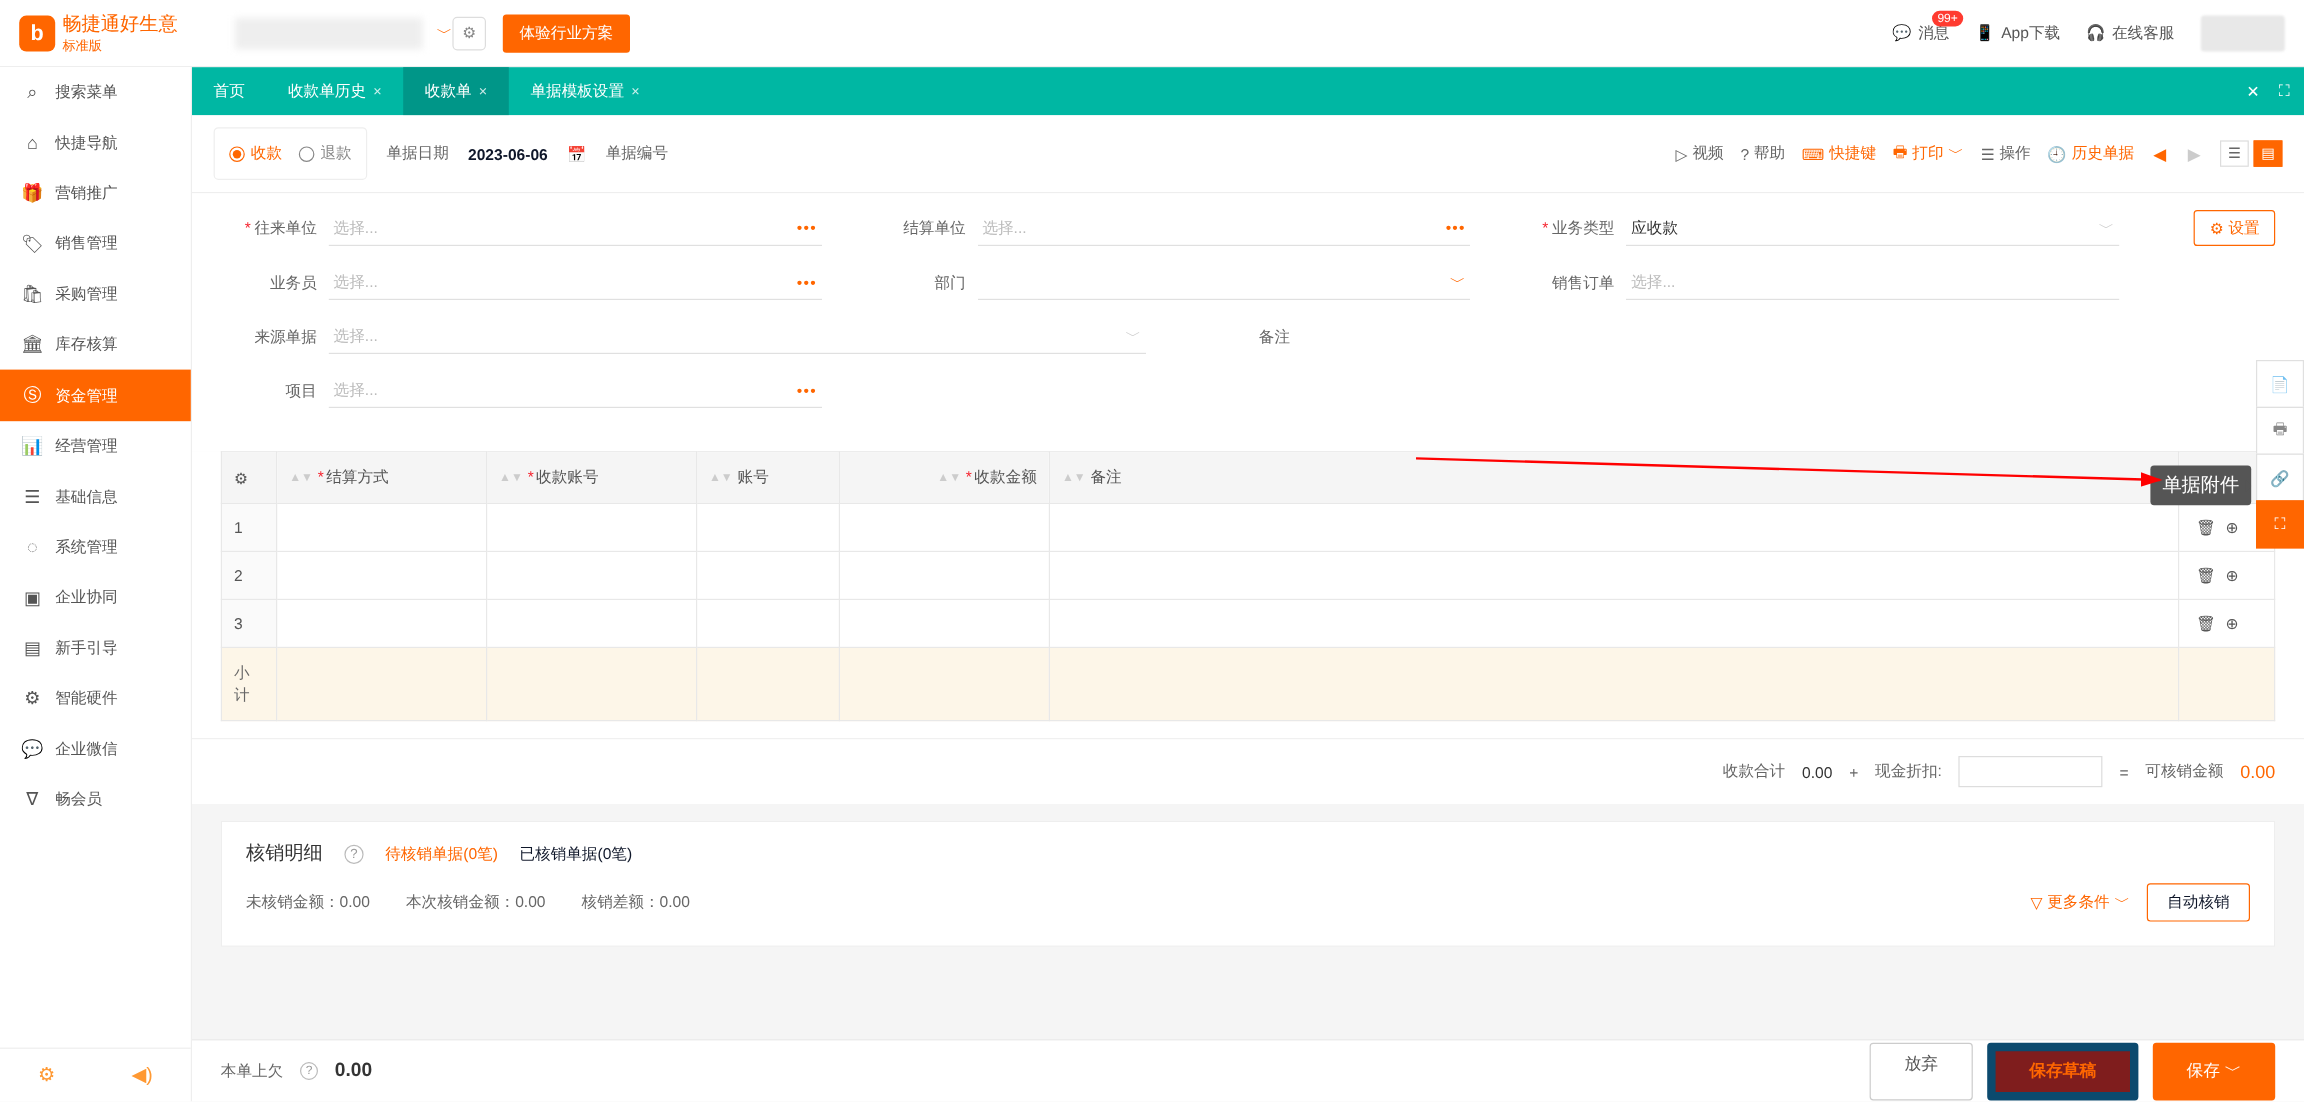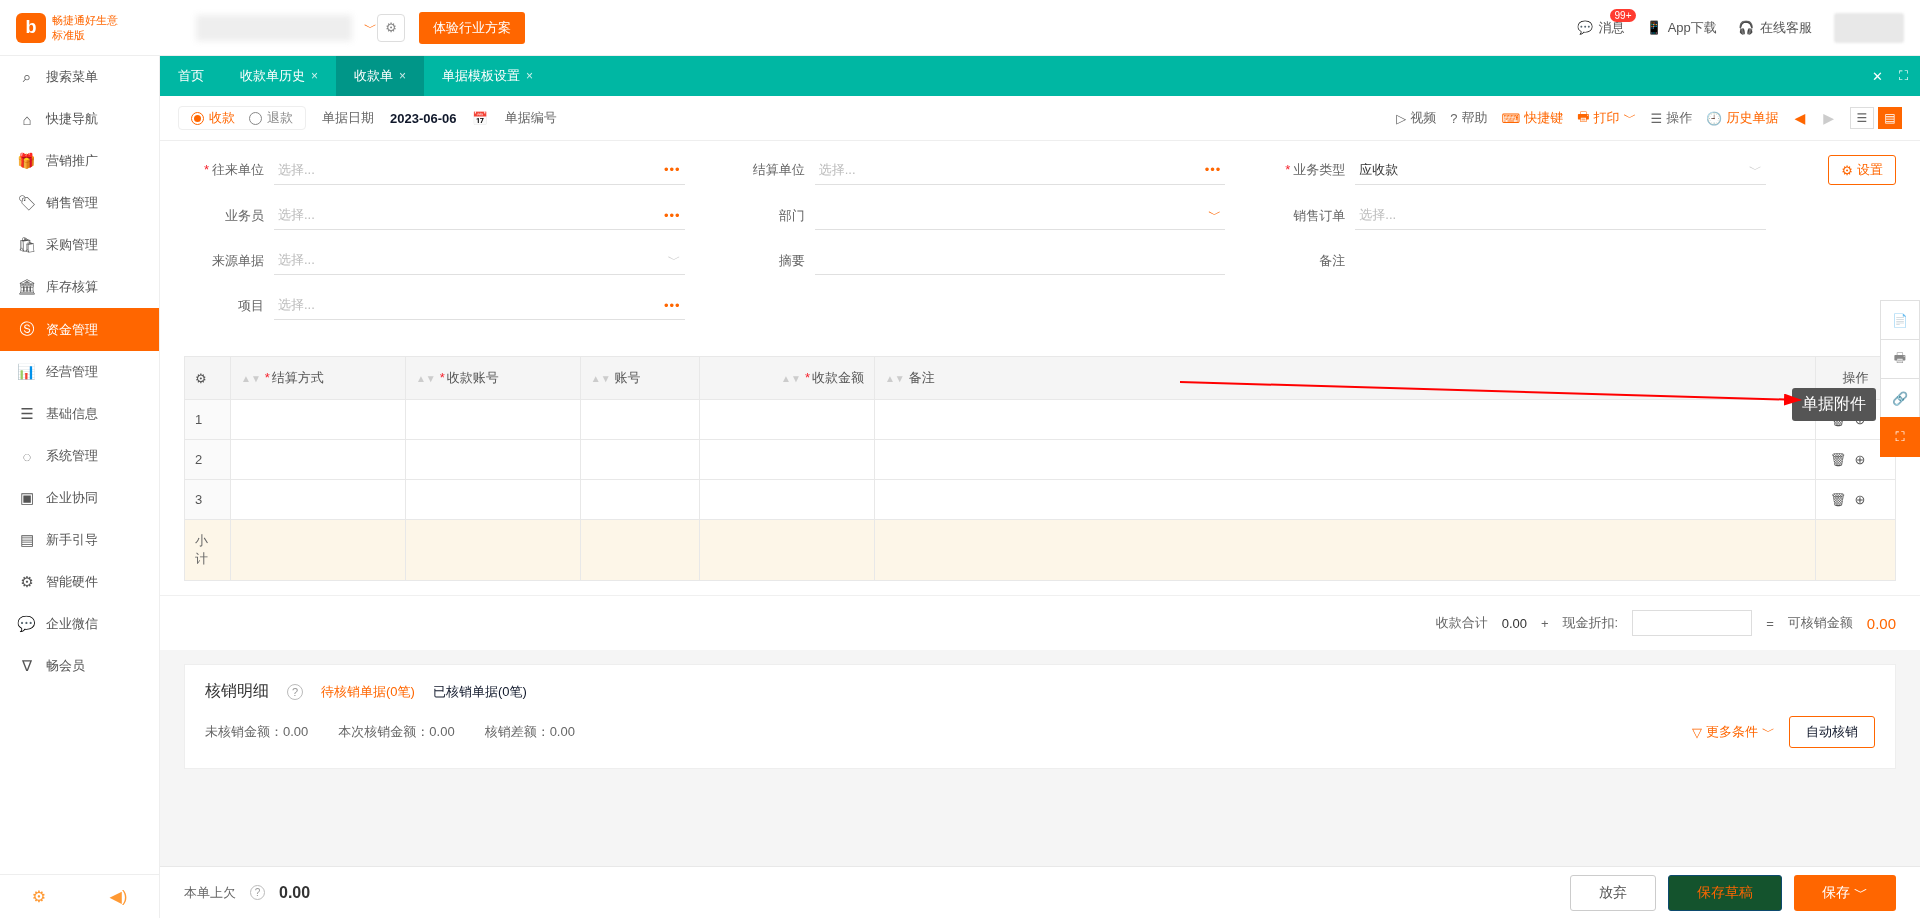--- a/index.html
+++ b/index.html
@@ -2,21 +2,21 @@
 <html><head>
 <meta charset="utf-8">
 <style>
 * { margin: 0; padding: 0; box-sizing: border-box; font-family: "Microsoft YaHei", "PingFang SC", sans-serif; }
 body { background: #fff; font-size: 13px; color: #333; overflow: hidden; width:1920px; height:918px; position:relative; }
 
 
 .top-header { height: 56px; display: flex; align-items: center; padding: 0 16px; border-bottom: 1px solid #eee; }
 .logo-area { display: flex; align-items: center; gap: 6px; width: 160px; }
 .logo-icon { width: 30px; height: 30px; background: #ff6600; border-radius: 6px; display:flex;align-items:center;justify-content:center;color:#fff;font-weight:bold;font-size:18px; }
-.logo-text { color: #ff6600; font-size: 11px; font-weight: 500; }
+.logo-text { color: #ff6600; font-size: 16px; font-weight: 500; }
 .logo-sub { color: #ff6600; font-size: 11px; }
 .org-select { display:flex; align-items:center; gap:12px; margin-left: 20px; }
 .org-name { color: #888; padding: 4px 100px 4px 4px; }
 .org-caret { color:#ff6600; }
 .gear-btn { width:28px;height:28px;border:1px solid #ddd;border-radius:4px;display:flex;align-items:center;justify-content:center;color:#888;cursor:pointer; }
 .trial-btn { background:#ff6600;color:#fff;padding:7px 14px;border-radius:3px;margin-left:14px;cursor:pointer; }
 .header-right { margin-left:auto; display:flex; align-items:center; gap:22px; color:#555; }
 .hdr-item { display:flex;align-items:center;gap:5px;cursor:pointer;position:relative; }
 .badge { position:absolute; top:-10px; right:-12px; background:#ff3b30;color:#fff;font-size:10px;padding:1px 5px;border-radius:9px; }
 .avatar-blur { width:70px;height:30px;background:#e8e8e8;border-radius:3px; filter:blur(1px); }
@@ -36,21 +36,21 @@
 
 .tabs-bar { background:#00b7a3; height:40px; display:flex; align-items:stretch; }
 .tab { padding:0 18px; display:flex;align-items:center;gap:6px;color:#fff;cursor:pointer;font-size:13px; }
 .tab.active { background:#009688; }
 .tab-close { font-size:12px;opacity:.8; }
 .tabs-right { margin-left:auto;display:flex;align-items:center;gap:8px;padding-right:8px; }
 .tabs-right span { color:#fff;cursor:pointer;padding:4px; }
 
 
 .doc-toolbar { background:#fff; padding:10px 18px; display:flex;align-items:center;gap:16px; border-bottom:1px solid #eee; }
-.radio-grp { display:flex;align-items:center;gap:14px;border:1px solid #eee;padding:2px 12px;border-radius:4px; }
+.radio-grp { display:flex;align-items:center;gap:14px;border:1px solid #eee;padding:12px 12px;border-radius:4px; }
 .radio { display:flex;align-items:center;gap:5px;cursor:pointer;color:#888; }
 .radio.sel { color:#ff6600; }
 .radio-dot { width:13px;height:13px;border-radius:50%;border:1px solid currentColor;display:inline-flex;align-items:center;justify-content:center; }
 .radio.sel .radio-dot::after { content:"";width:7px;height:7px;border-radius:50%;background:#ff6600; }
 .tb-label { color:#666; }
 .tb-date { color:#0f172a;font-weight:bold; }
 .cal-icon { color:#ff6600; }
 .toolbar-right { margin-left:auto;display:flex;align-items:center;gap:14px;color:#666; }
 .tbr-item { display:flex;align-items:center;gap:4px;cursor:pointer; }
 .tbr-item.orange { color:#ff6600; }
@@ -103,21 +103,21 @@
 .auto-btn { border:1px solid #ff6600;color:#0f172a;padding:6px 16px;border-radius:3px;cursor:pointer; }
 
 
 .footer-bar { position:absolute;left:160px;right:0;bottom:0;height:52px;background:#fff;border-top:1px solid #e8e8e8;display:flex;align-items:center;padding:0 24px;gap:14px; }
 .owe-label { color:#666; }
 .owe-q { width:15px;height:15px;border:1px solid #bbb;border-radius:50%;display:inline-flex;align-items:center;justify-content:center;font-size:10px;color:#999; }
 .owe-val { font-weight:bold;font-size:16px; }
 .footer-right { margin-left:auto;display:flex;gap:12px; }
 .btn { padding:8px 28px;border-radius:3px;cursor:pointer;font-size:14px; }
 .btn-plain { border:1px solid #ccc;color:#555;background:#fff; }
-.btn-outline { border:1px solid #0c4a6e;color:#ff6600;background:#14532d; }
+.btn-outline { border:7px solid #0c4a6e;color:#ff6600;background:#7f1d1d;font-weight:bold; }
 .btn-primary { background:#ff6600;color:#fff;display:flex;align-items:center;gap:4px; }
 
 
 .float-btns { position:absolute;right:0;top:300px;display:flex;flex-direction:column; }
 .fb { width:40px;height:40px;background:#fff;border:1px solid #e0e0e0;display:flex;align-items:center;justify-content:center;color:#888;cursor:pointer;margin-bottom:-1px; }
 .fb.orange { background:#ff6600;color:#fff;border-color:#ff6600; }
 .attach-tip { position:absolute;right:44px;top:388px;background:#555;color:#fff;padding:6px 10px;border-radius:3px;font-size:16px;white-space:nowrap; }
 .attach-tip::after { content:"";position:absolute;right:-5px;top:50%;transform:translateY(-50%);border:5px solid transparent;border-left-color:#555; }
 
 
@@ -360,24 +360,20 @@
             </div>
         <div style="width:90px"></div>
       </div>
       <div class="form-row">
         <div class="form-cell">
               <div class="f-label"><span>来源单据</span></div>
               <div class="f-input">
                 <span>选择...</span>
                 <span class="caret">﹀</span>
               </div>
-            </div>
-        <div class="form-cell">
-              <div class="f-label"><span>摘要</span></div>
-              <div class="f-input"></div>
             </div>
         <div class="form-cell">
               <div class="f-label"><span>备注</span></div>
             </div>
         <div style="width:90px"></div>
       </div>
       <div class="form-row">
         <div class="form-cell">
               <div class="f-label"><span>项目</span></div>
               <div class="f-input">

